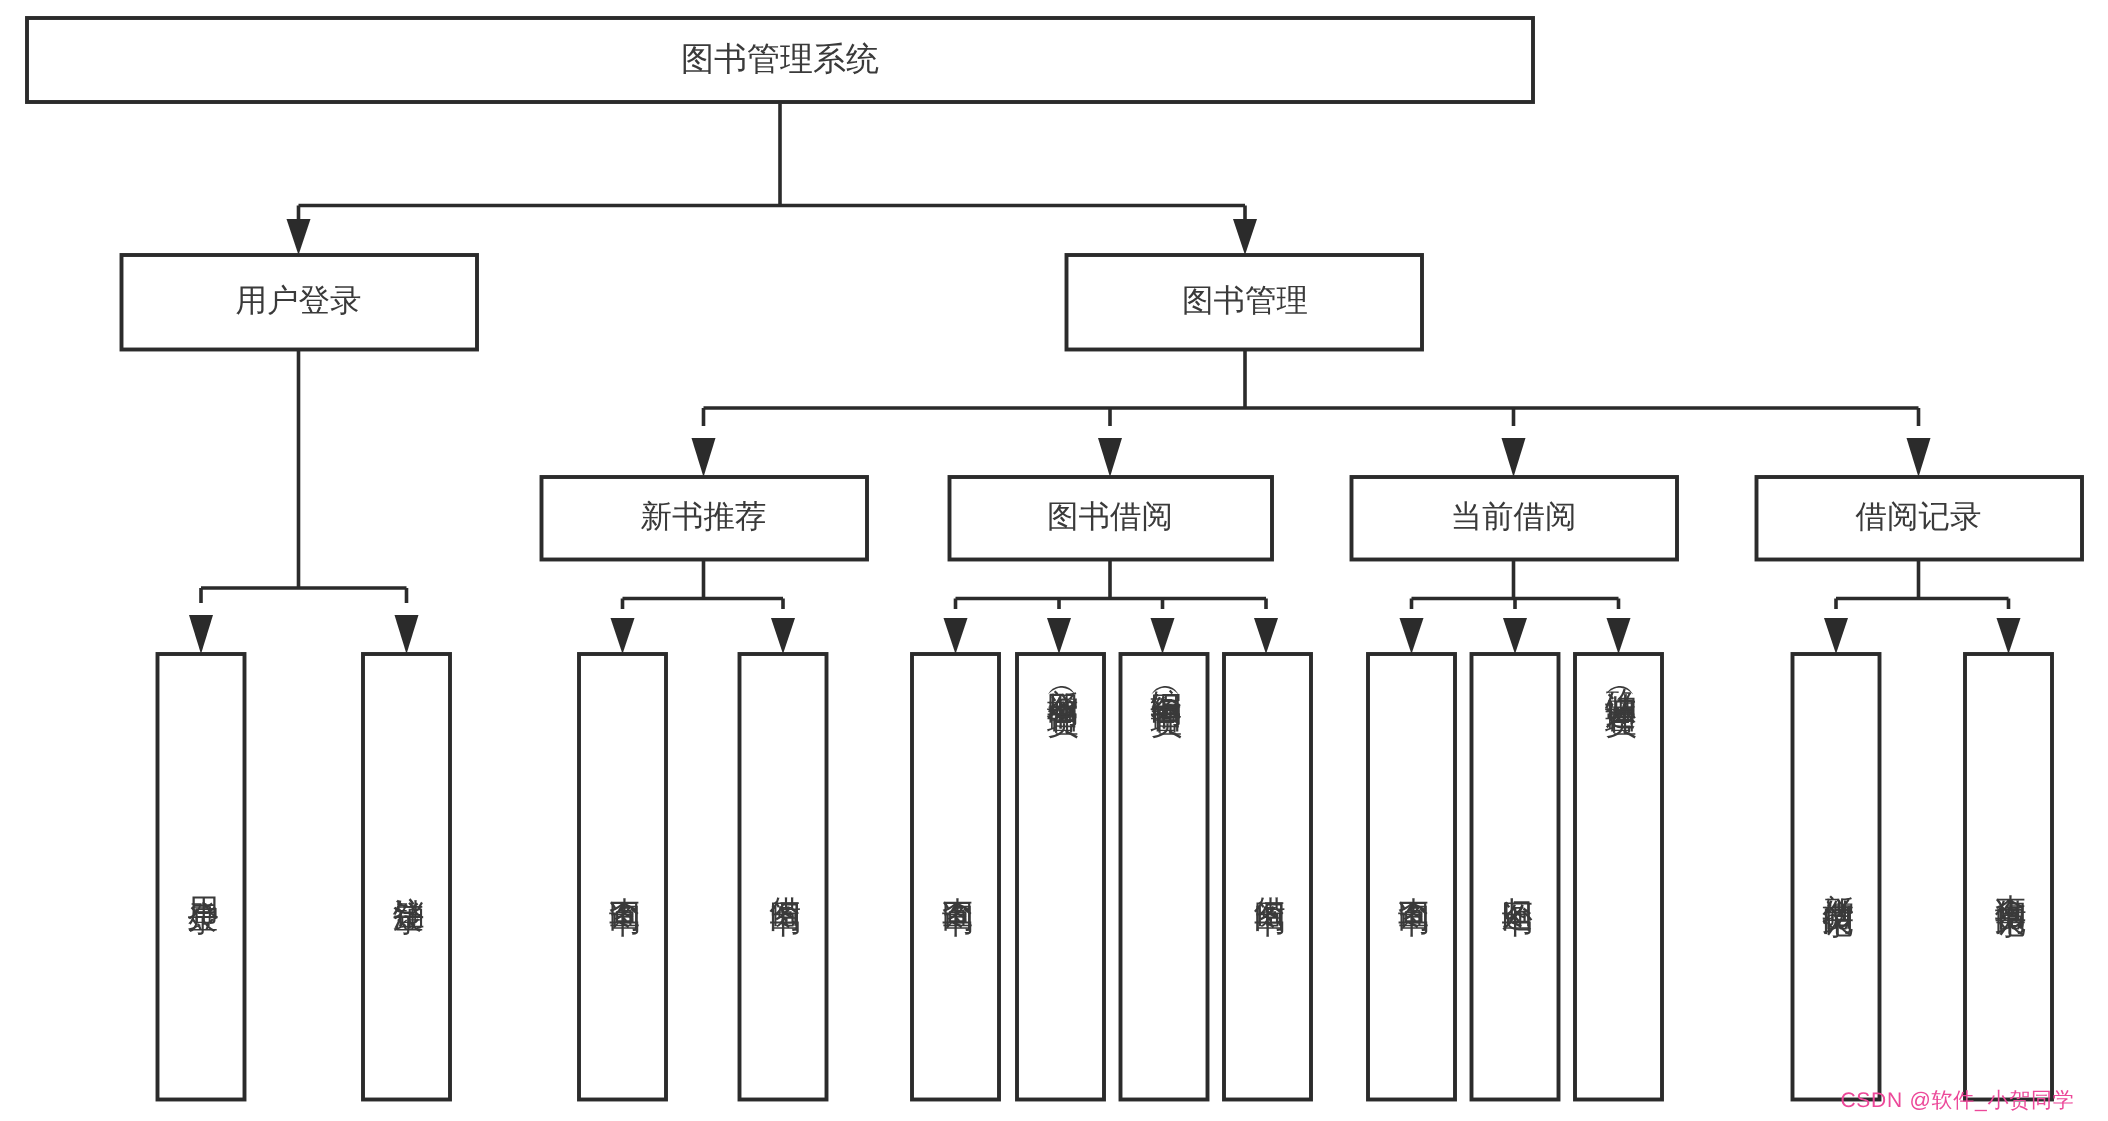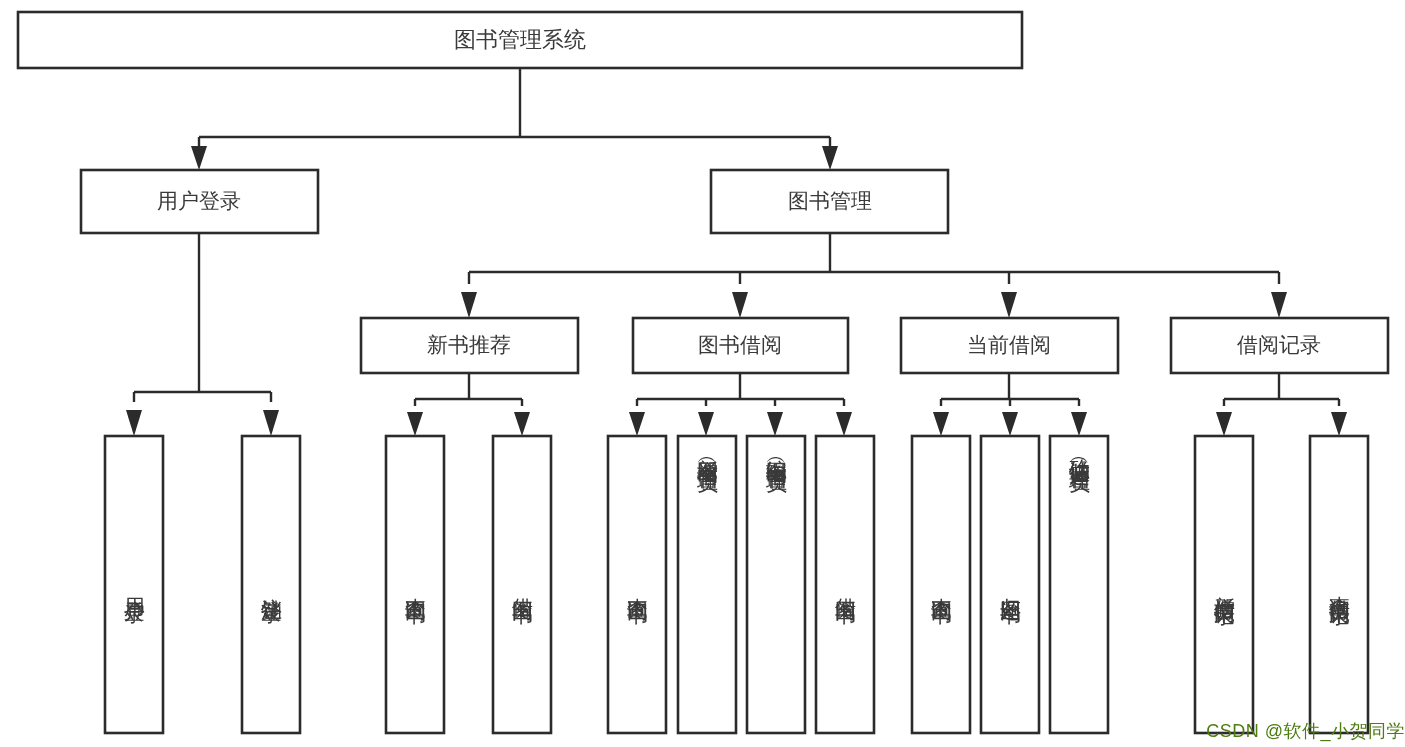--- a/index.html
+++ b/index.html
@@ -68,25 +68,25 @@
     font-family: "Liberation Sans", "DejaVu Sans", sans-serif;
     font-size: 21px;
     line-height: 1.28;
     color: #3a3a3a;
     letter-spacing: 2px;
     text-align: center;
     white-space: nowrap;
   }
   .watermark {
     position: absolute;
-    right: 0;
+    right: 22px;
     bottom: 4px;
     font-family: "Liberation Sans", "DejaVu Sans", sans-serif;
-    font-size: 18px;
-    color: #4d7c0f;
+    font-size: 14px;
+    color: #ec4899;
     letter-spacing: 0.5px;
     white-space: nowrap;
   }
 </style>
 </head>
 <body>
 
 <div id="diagram-root">
 
   <svg class="diagram-svg" viewBox="0 0 1405 747">

